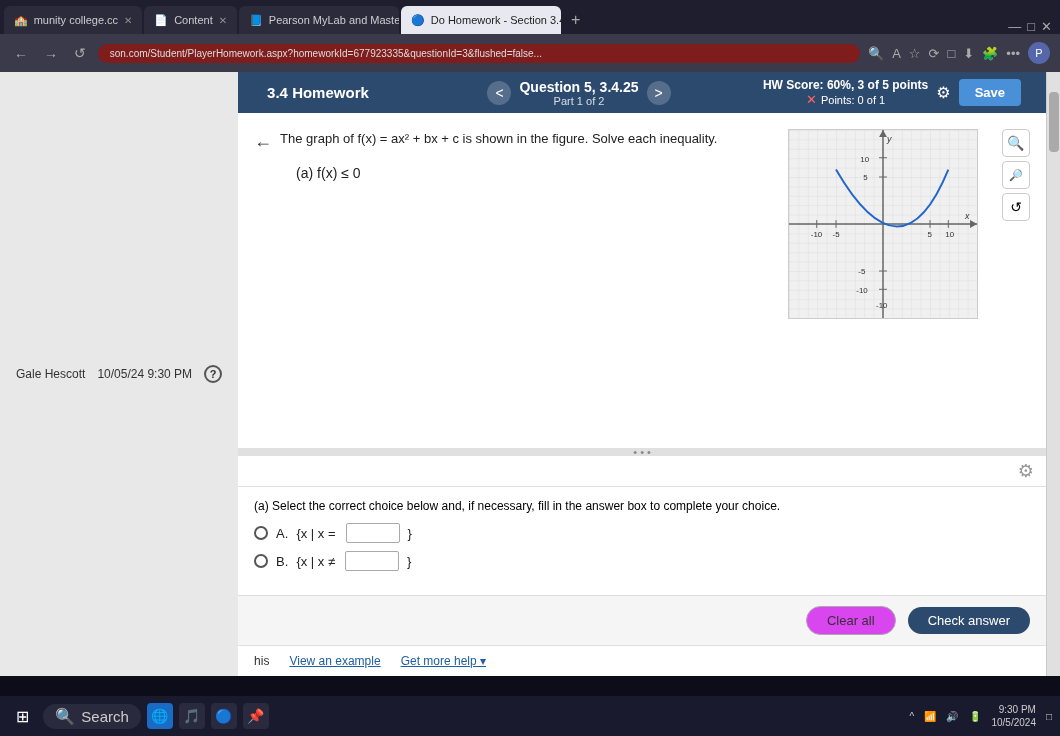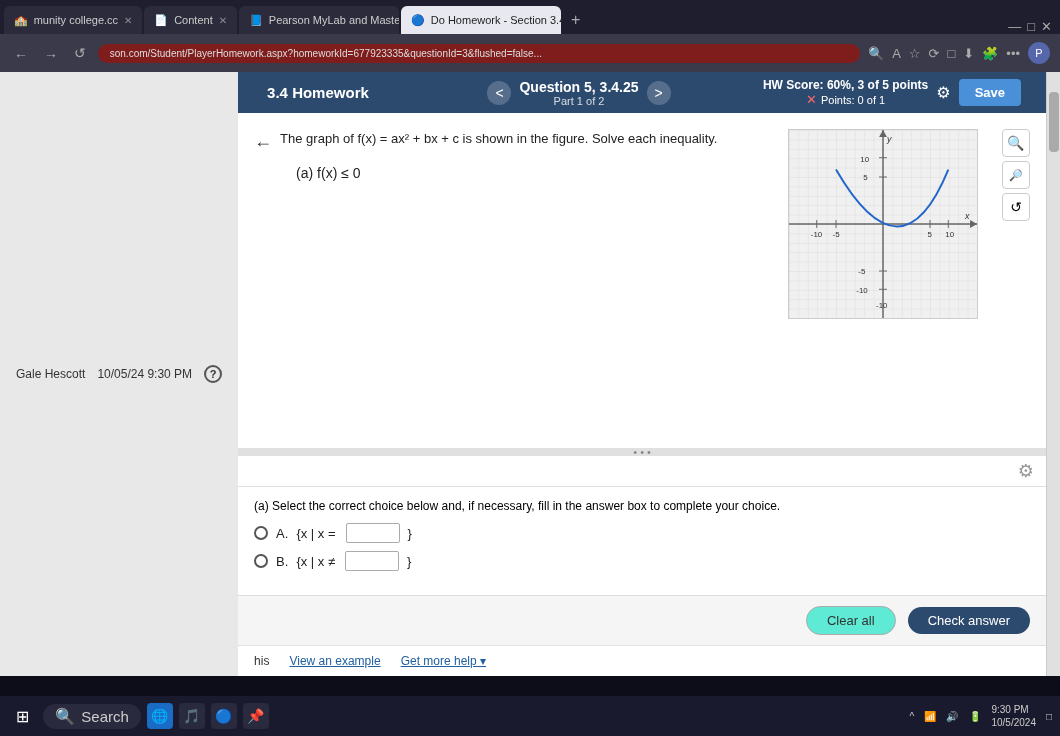--- a/index.html
+++ b/index.html
@@ -371,21 +371,21 @@
       background: #f5f5f5;
       border-top: 1px solid #ddd;
       display: flex;
       align-items: center;
       justify-content: flex-end;
       padding: 10px 16px;
       gap: 12px;
     }
 
     .clear-all-btn {
-      background: #5eead4;
+      background: #d946ef;
       border: 1px solid #aaa;
       border-radius: 20px;
       padding: 6px 20px;
       font-size: 13px;
       color: #333;
       cursor: pointer;
     }
 
     .check-answer-btn {
       background: #2c4a6e;
@@ -451,20 +451,21 @@
     .taskbar-right {
       margin-left: auto;
       display: flex;
       align-items: center;
       gap: 10px;
       color: #ccc;
       font-size: 10px;
     }
 
     .time-display {
+      text-align: right;
       line-height: 1.3;
     }
 
     
     .graph-wrapper {
       position: relative;
       width: 190px;
       height: 190px;
       margin-right: 8px;
     }

